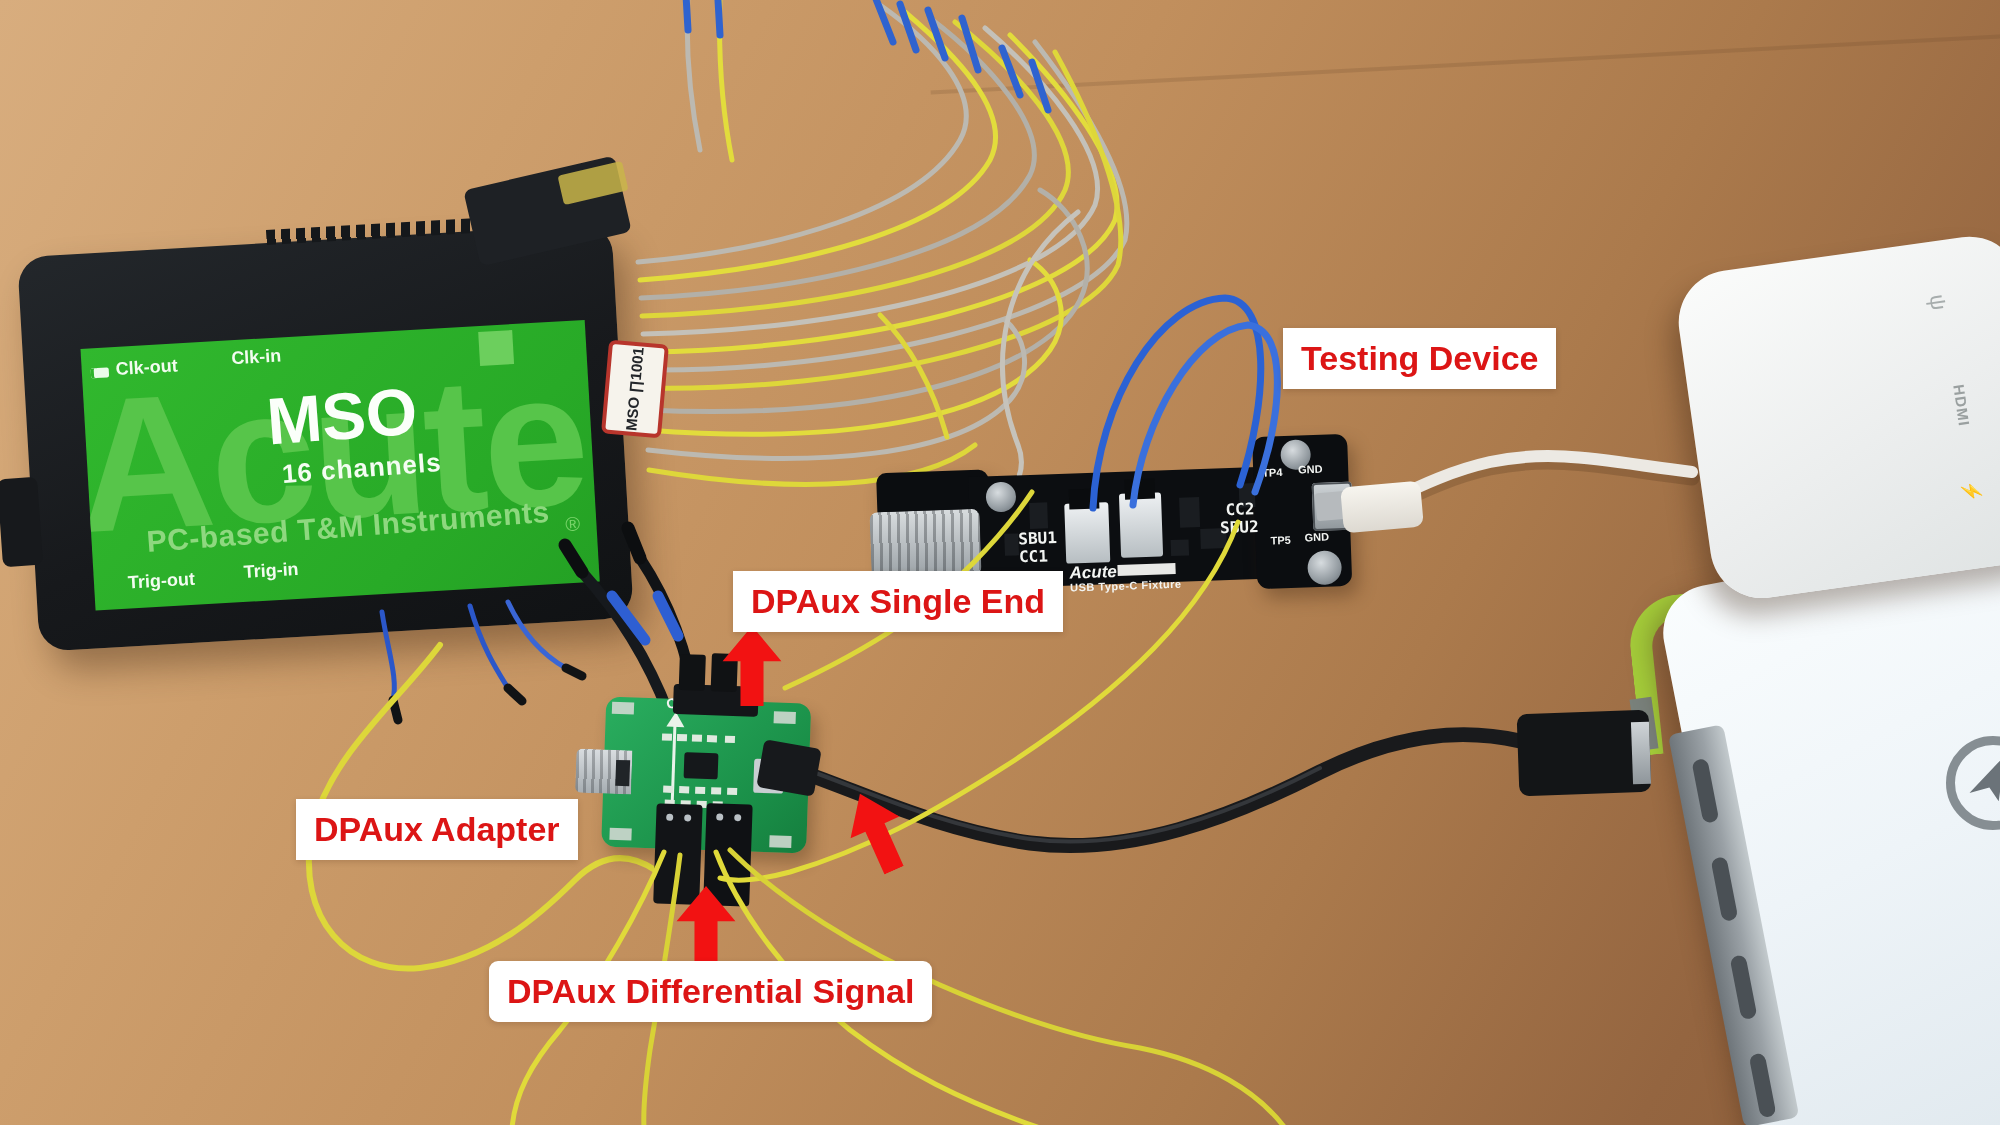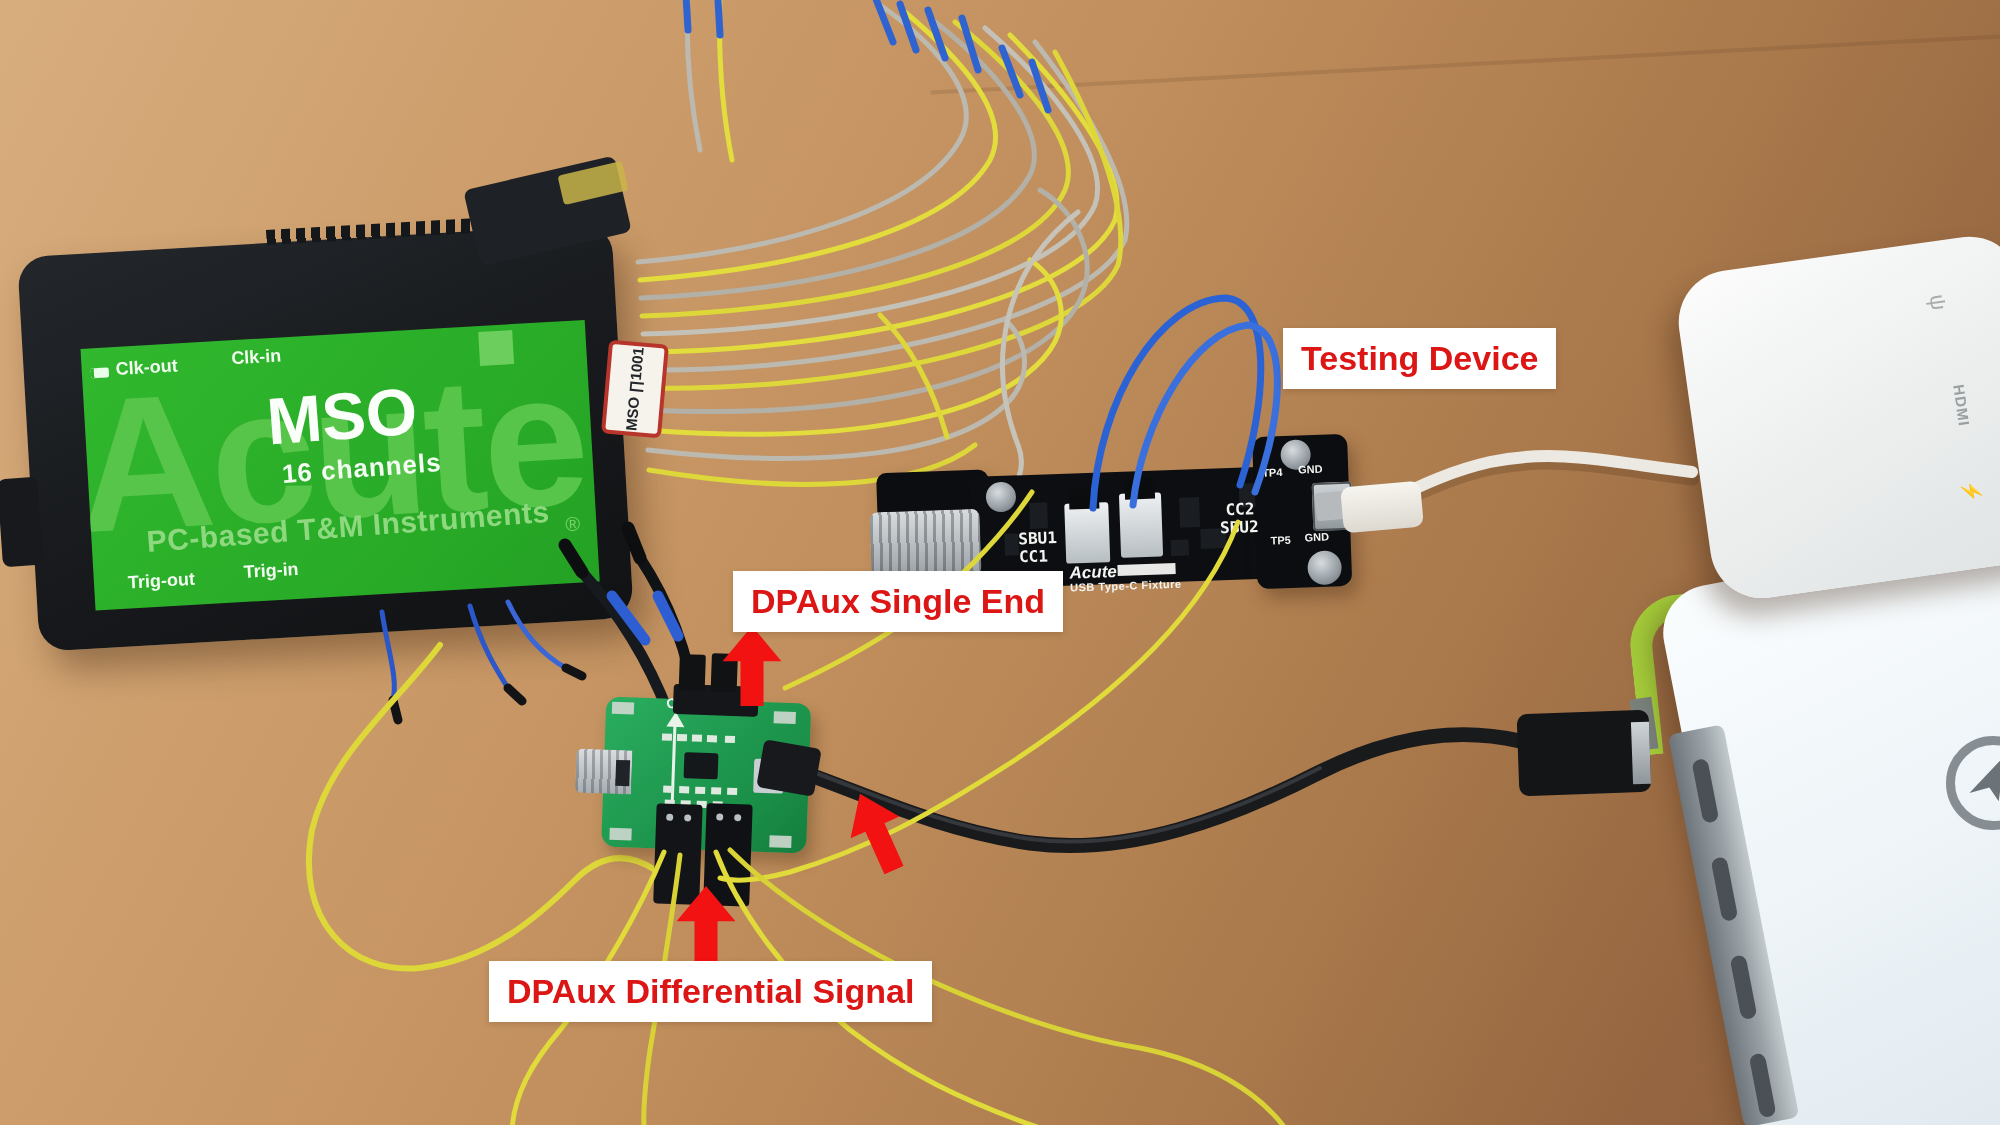--- a/index.html
+++ b/index.html
@@ -251,15 +251,16 @@
   <div class="abs" style="left:1342px;top:484px;width:80px;height:46px;background:linear-gradient(180deg,#f7f5ef,#ddd9d1);border-radius:10px;transform:rotate(-5deg);"></div>
 
   <div class="abs arrowup" style="left:720px;top:626px;width:64px;height:80px;"></div>
   <div class="abs arrowup" style="left:848px;top:790px;width:58px;height:84px;transform:rotate(-24deg);"></div>
   <div class="abs arrowup" style="left:674px;top:886px;width:64px;height:80px;"></div>
 
   <div class="note" style="left:1283px;top:328px;">
     <div>Testing Device</div>
   </div>
   <div class="note" style="left:733px;top:571px;">DPAux Single End</div>
-  <div class="note" style="left:489px;top:961px;">DPAux Differential Signal</div>
+  <div class="note" style="left:296px;top:799px;">DPAux Adapter</div>
+  <div class="note" style="left:489px;top:961px;border-radius:9px;">DPAux Differential Signal</div>
 
 </div>
 
 </body></html>

